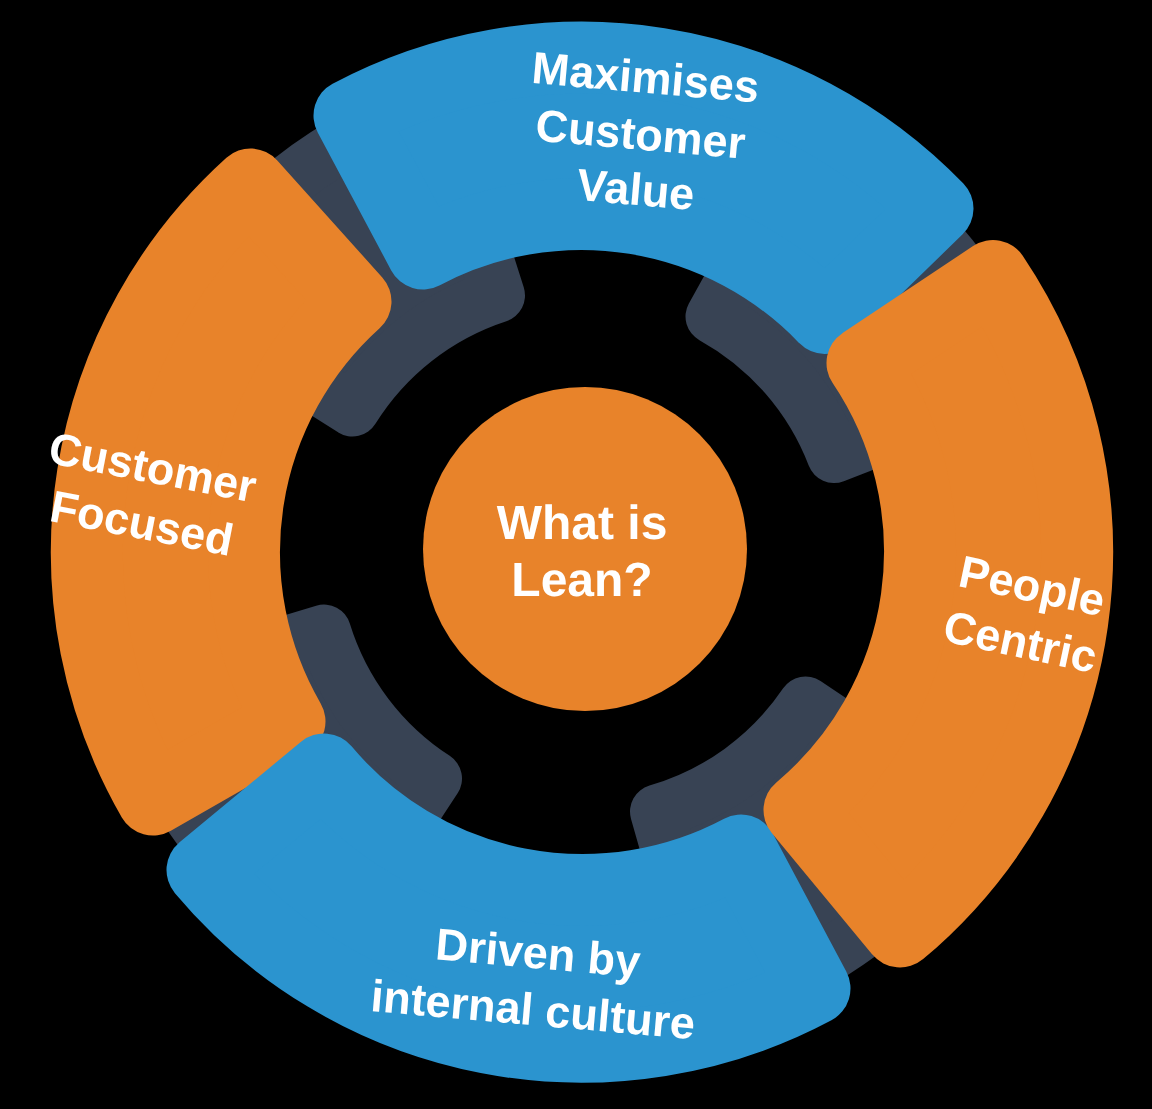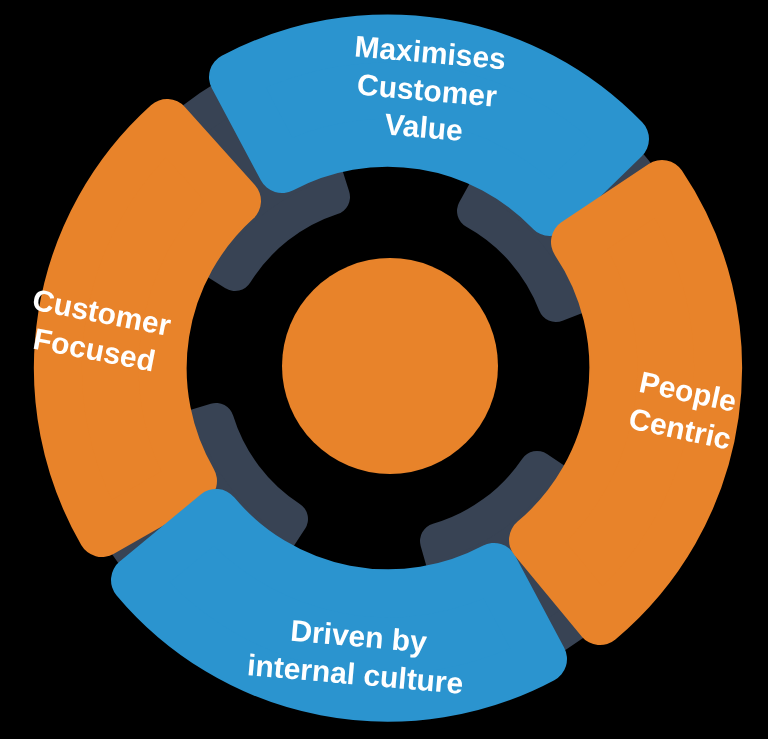--- a/index.html
+++ b/index.html
@@ -90,14 +90,18 @@
   <div class="seg-label label-bottom">
     <div class="line">Driven by</div>
     <div class="line">internal culture</div>
   </div>
 
   <div class="seg-label label-left">
     <div class="line">Customer</div>
     <div class="line">Focused</div>
   </div>
 
+  <div class="seg-label label-center">
+    <div class="line">What is</div>
+    <div class="line">Lean?</div>
+  </div>
 
 </div>
 
 </body></html>

